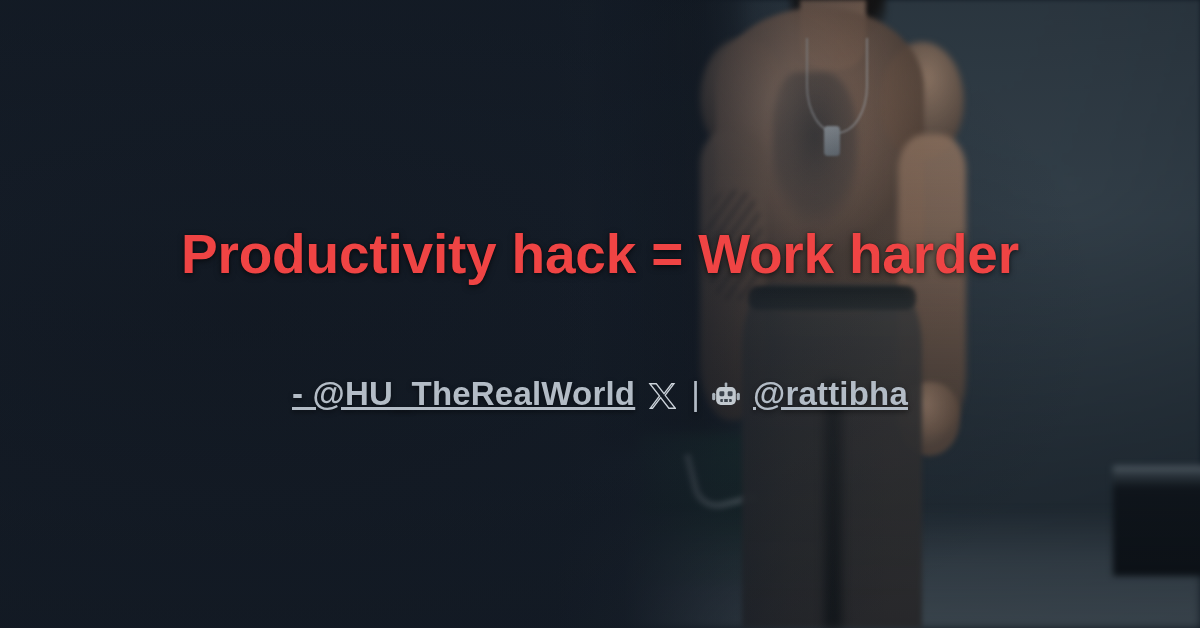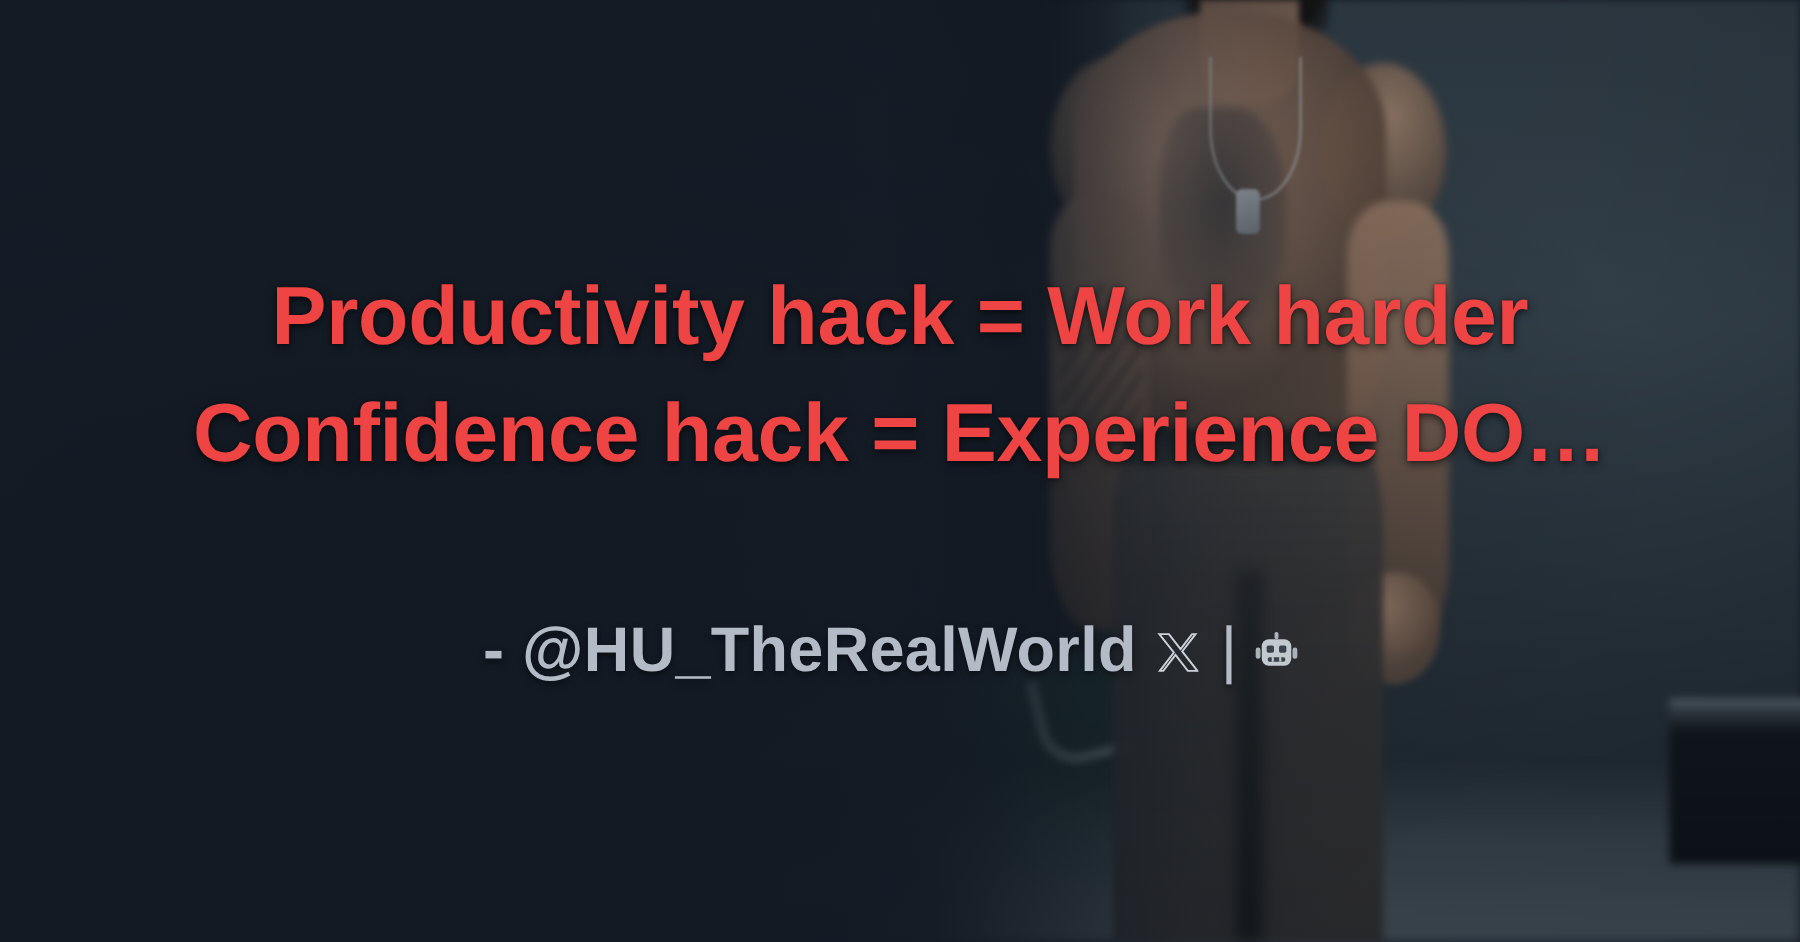--- a/index.html
+++ b/index.html
@@ -295,29 +295,30 @@
     text-shadow: 0 2px 6px rgba(0,0,0,0.55), 0 0 2px rgba(0,0,0,0.4);
     margin: 0;
     white-space: nowrap;
   }
   .quote-line { display: block; }
 
   .attribution {
     margin-top: 82px;
     text-align: center;
     color: #b3bcc6;
-    font-size: 42px;
+    font-size: 33px;
     font-weight: bold;
     letter-spacing: 0.2px;
     text-shadow: 0 2px 5px rgba(0,0,0,0.5);
     display: flex;
     align-items: center;
     justify-content: center;
     gap: 0;
     white-space: nowrap;
+    text-decoration: underline;
   }
   .attr-handle { }
   .x-logo {
     display: inline-block;
     width: 28px;
     height: 28px;
     margin: 0 11px 0 13px;
     flex: none;
     position: relative;
     top: 2px;
@@ -371,21 +372,20 @@
     <div class="leg-gap"></div>
 
     <div class="photo-fade"></div>
     <div class="scrim"></div>
   </div>
 
   <div class="content">
 
     <div class="quote">
       <span class="quote-line">Productivity hack = Work harder</span>
-      <span class="quote-line">Confidence hack = Experience DO…</span>
     </div>
 
     <div class="attribution">
       <span class="attr-handle">- @HU_TheRealWorld</span>
 
       <span class="x-logo">
         <svg viewBox="0 0 24 24" aria-hidden="true">
           <path d="M1.6 1.5 L9.9 12.0 L1.9 22.5 L3.9 22.5 L10.85 13.4 L17.9 22.5 L23.4 22.5 L14.7 11.4 L22.3 1.5 L20.3 1.5 L13.75 10.05 L7.1 1.5 Z" fill="none" stroke="#ccd3da" stroke-width="1.1"></path>
         </svg>
       </span>
@@ -399,16 +399,17 @@
           <rect x="1.2" y="12.5" width="3.4" height="8" rx="1.6" fill="#aab3bb"></rect>
           <rect x="27.4" y="12.5" width="3.4" height="8" rx="1.6" fill="#aab3bb"></rect>
           <rect x="9.0" y="11.0" width="5.2" height="5.2" rx="1.2" fill="#3a424b"></rect>
           <rect x="17.8" y="11.0" width="5.2" height="5.2" rx="1.2" fill="#3a424b"></rect>
           <rect x="9.8" y="19.3" width="12.4" height="3.2" rx="1.1" fill="#3a424b"></rect>
           <rect x="12.6" y="19.3" width="1.5" height="3.2" fill="#c2c9cf"></rect>
           <rect x="17.9" y="19.3" width="1.5" height="3.2" fill="#c2c9cf"></rect>
         </svg>
       </span>
 
+      <span class="attr-source">@rattibha</span>
     </div>
 
   </div>
 </div>
 
 </body></html>

